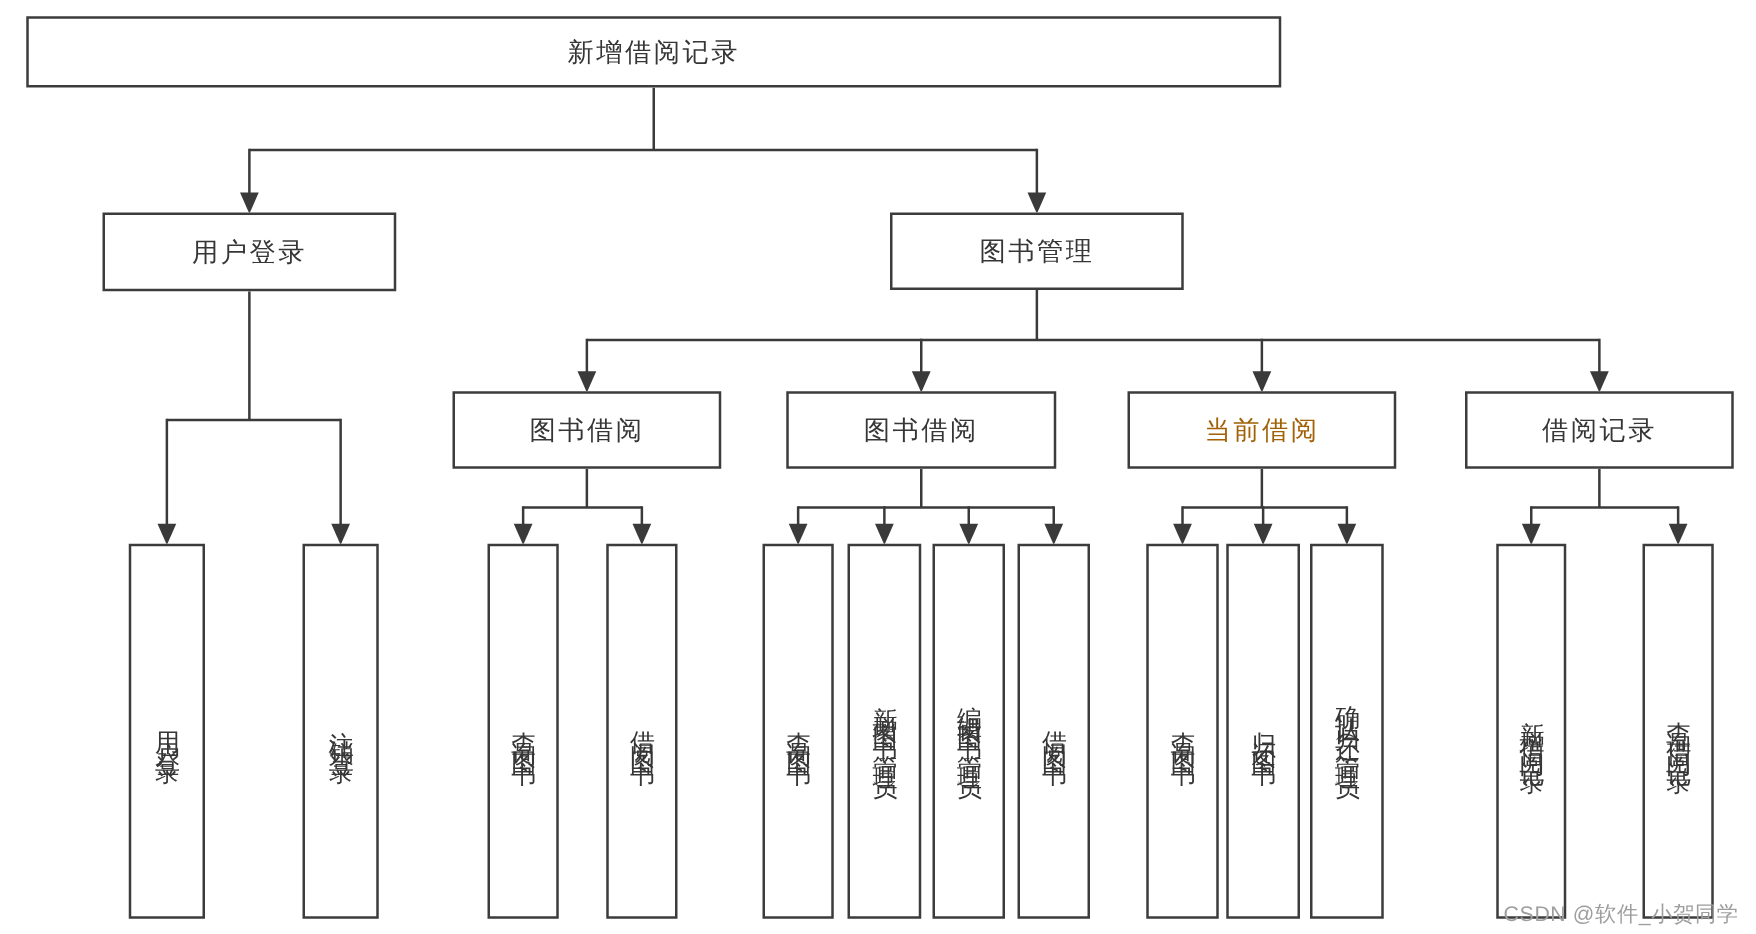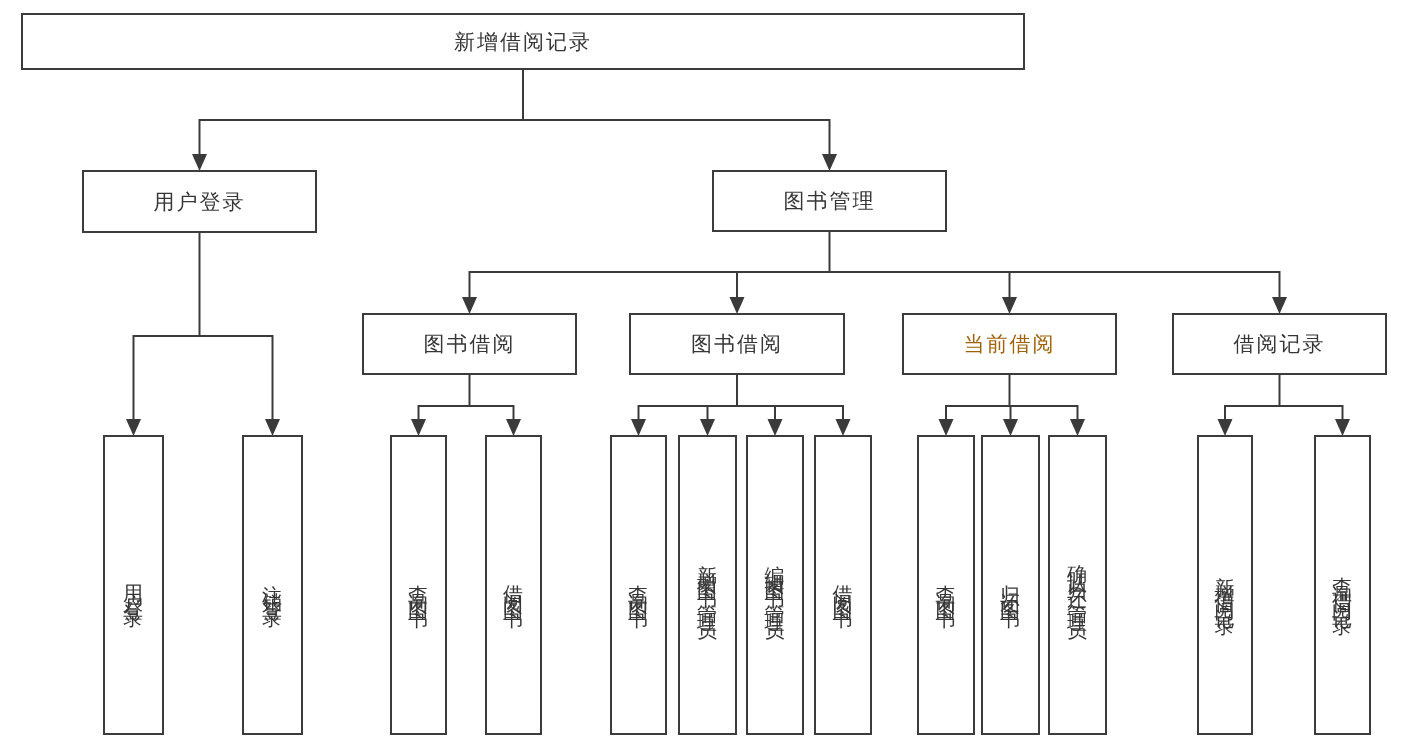--- a/index.html
+++ b/index.html
@@ -182,13 +182,14 @@
       <div class="node v" style="left: 1048px; top: 435px; width: 59px; height: 300px; border-color: rgb(60, 60, 60); color: rgb(54, 54, 54);">
         <span>确认归还（管理员）</span>
       </div>
       <div class="node v" style="left: 1197px; top: 435px; width: 56px; height: 300px; border-color: rgb(60, 60, 60); color: rgb(54, 54, 54);">
         <span>新增借阅记录</span>
       </div>
       <div class="node v" style="left: 1314px; top: 435px; width: 57px; height: 300px; border-color: rgb(60, 60, 60); color: rgb(54, 54, 54);">
         <span>查询借阅记录</span>
       </div>
     </div>
+  <div id="watermark" style="color: rgb(158, 158, 158);">CSDN @软件_小贺同学</div>
 </div>
 
 </body></html>

